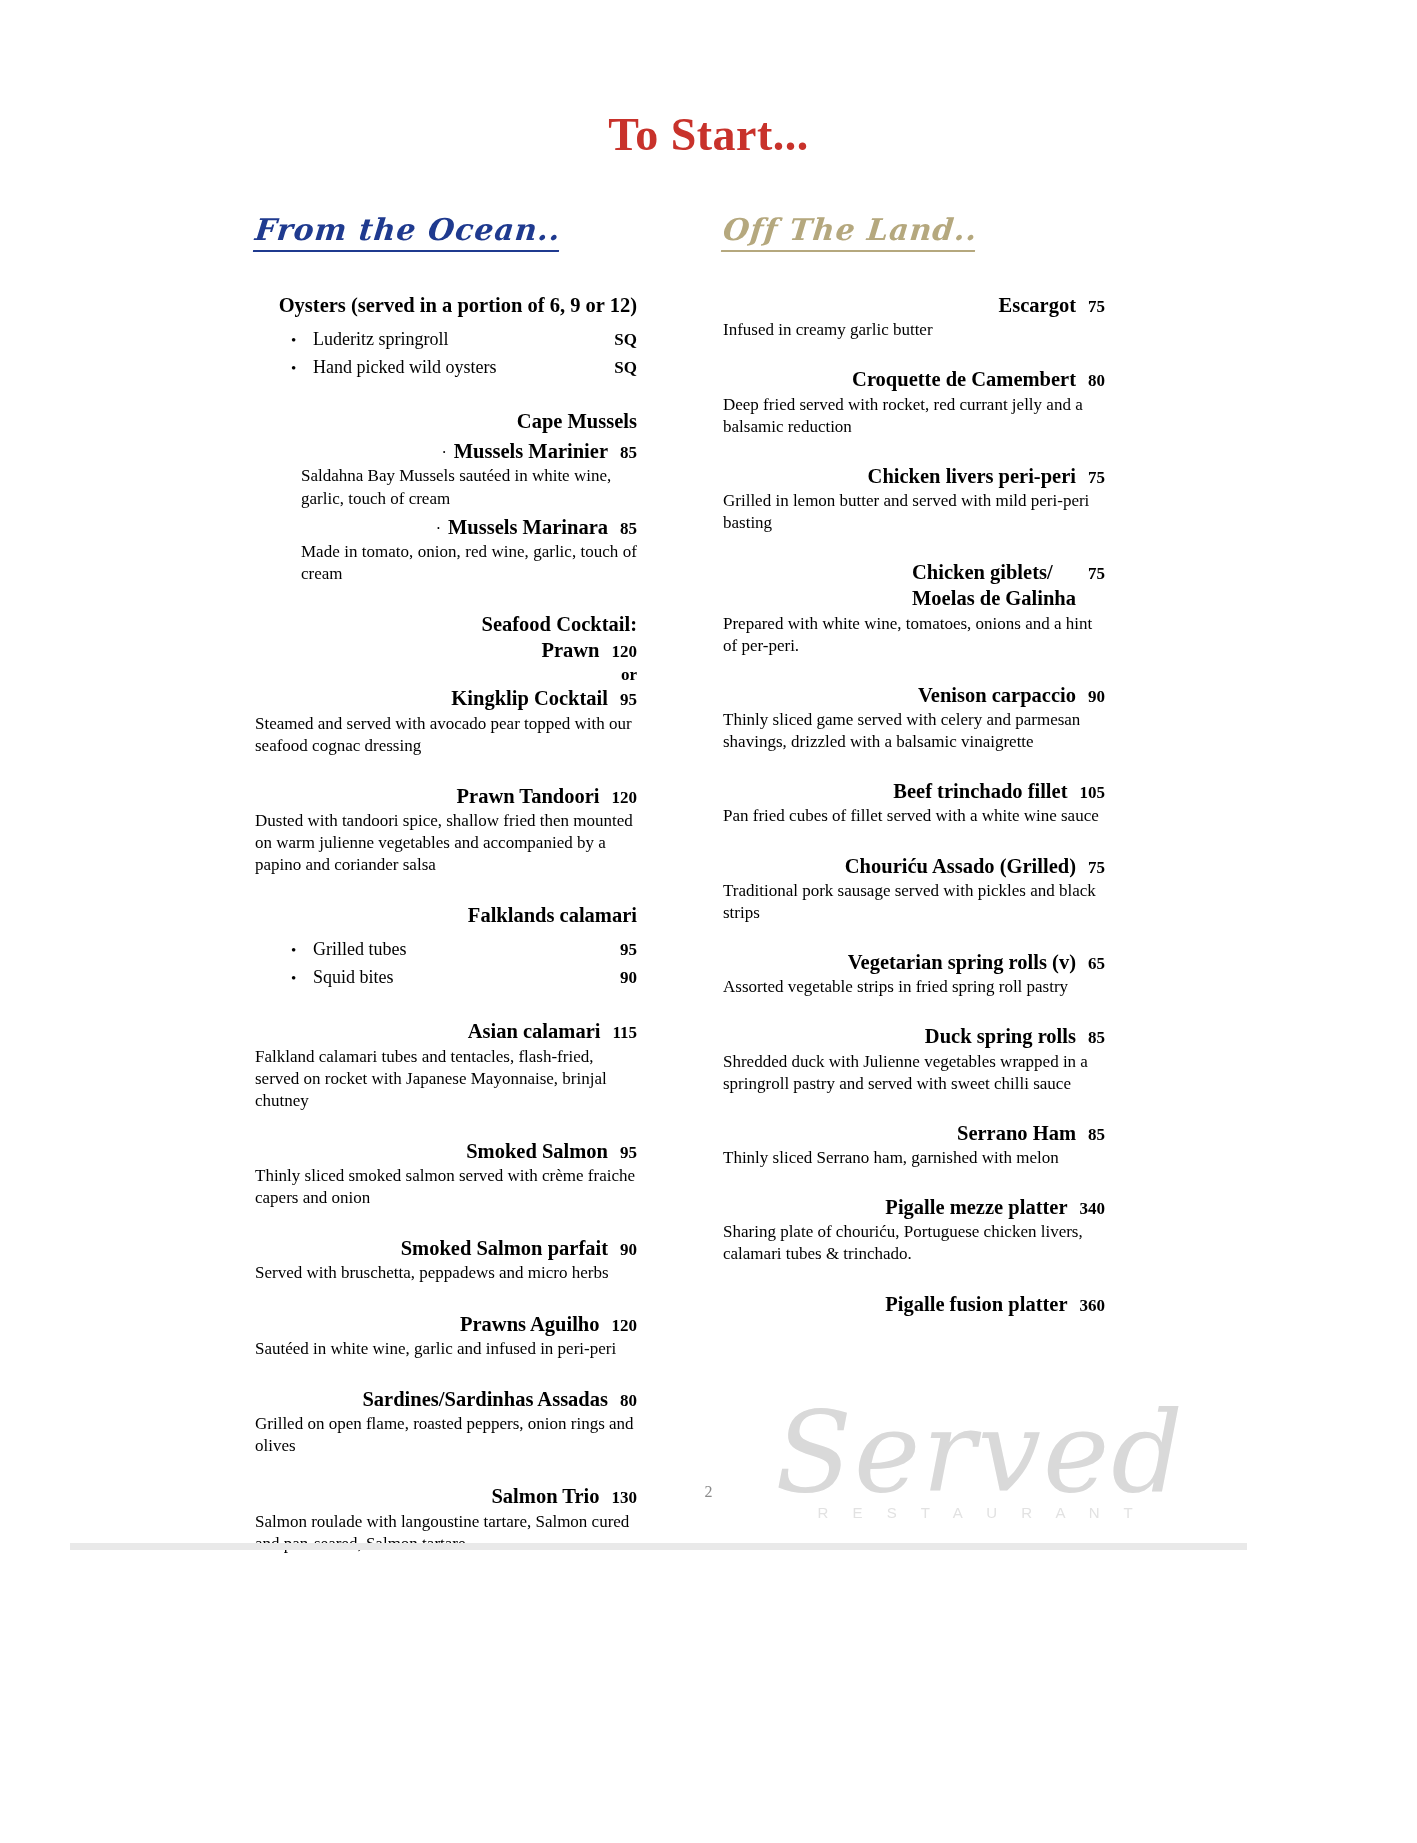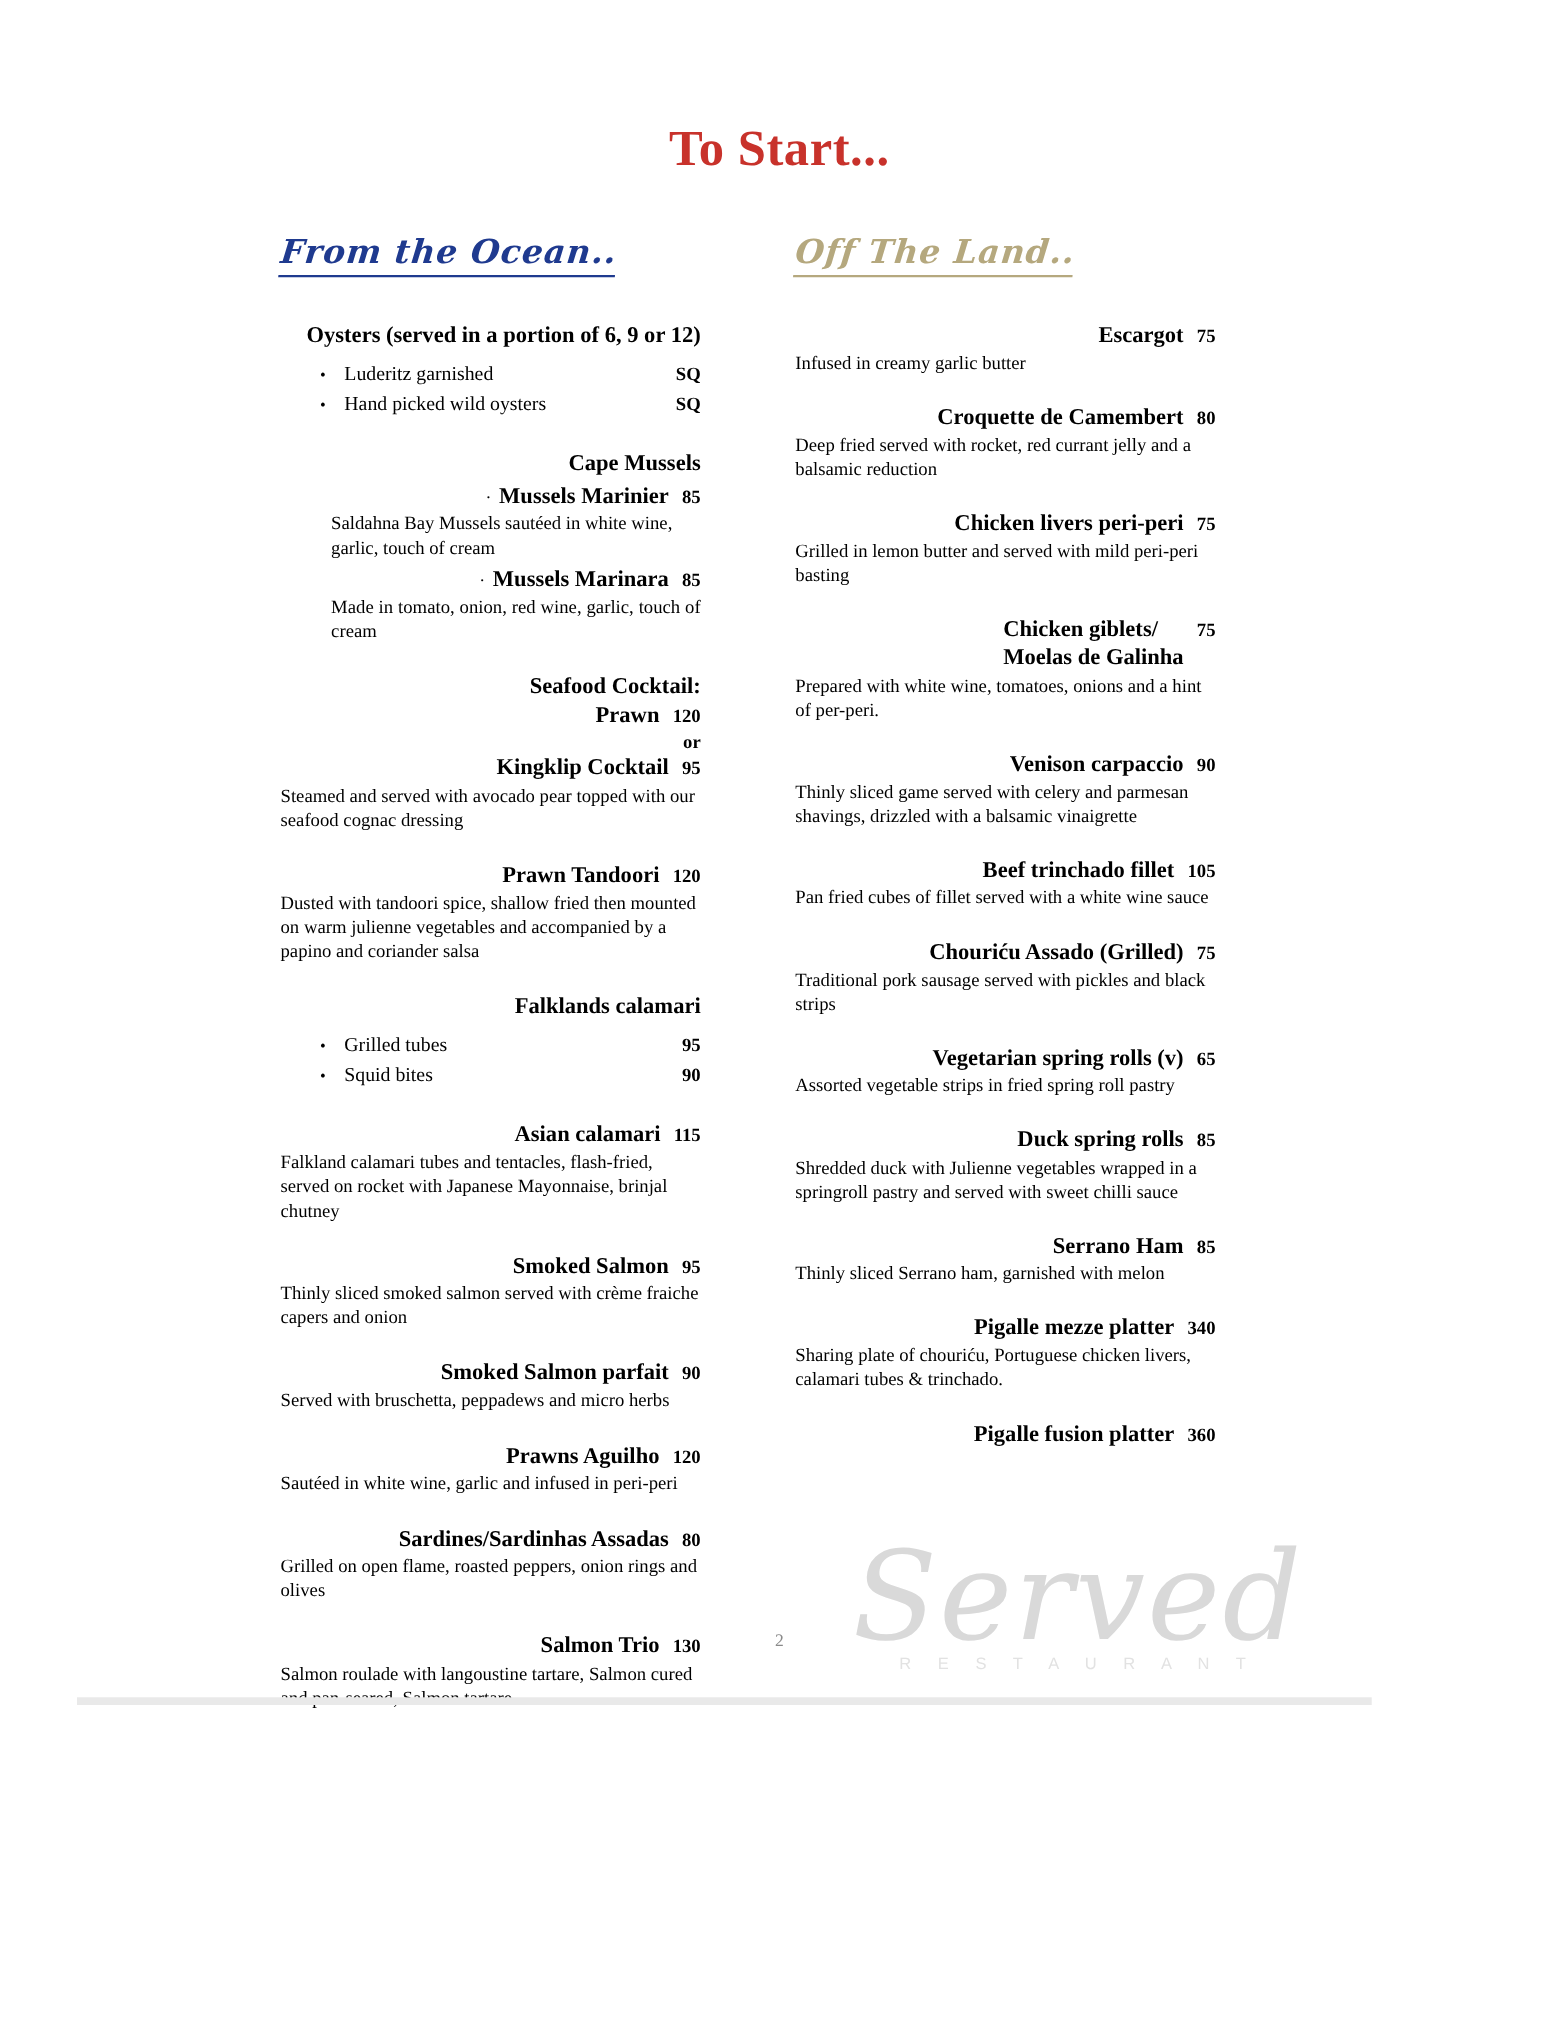--- a/index.html
+++ b/index.html
@@ -170,21 +170,21 @@
 
     <div id="col0">
         <div class="item">
           <div class="row">
             <div class="name">Oysters (served in a portion of 6, 9 or 12)</div>
           </div>
           <ul class="bullets">
             <li>
               <span class="bl">
                 <span class="dot">•</span>
-                <span>Luderitz garnished</span>
+                <span>Luderitz springroll</span>
               </span>
               <span class="price">SQ</span>
             </li>
             <li>
               <span class="bl">
                 <span class="dot">•</span>
                 <span>Hand picked wild oysters</span>
               </span>
               <span class="price">SQ</span>
             </li>

